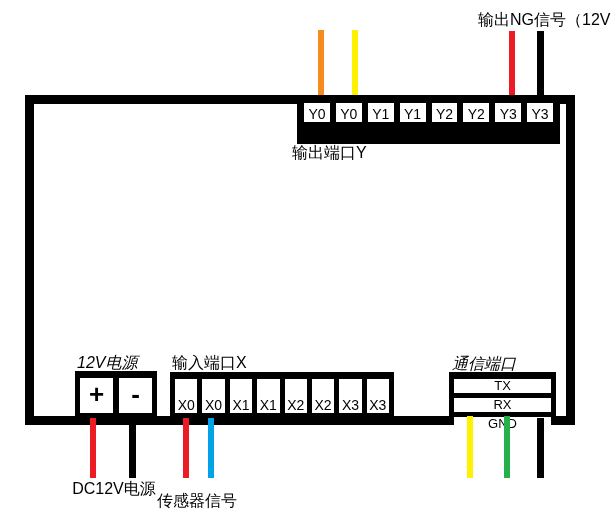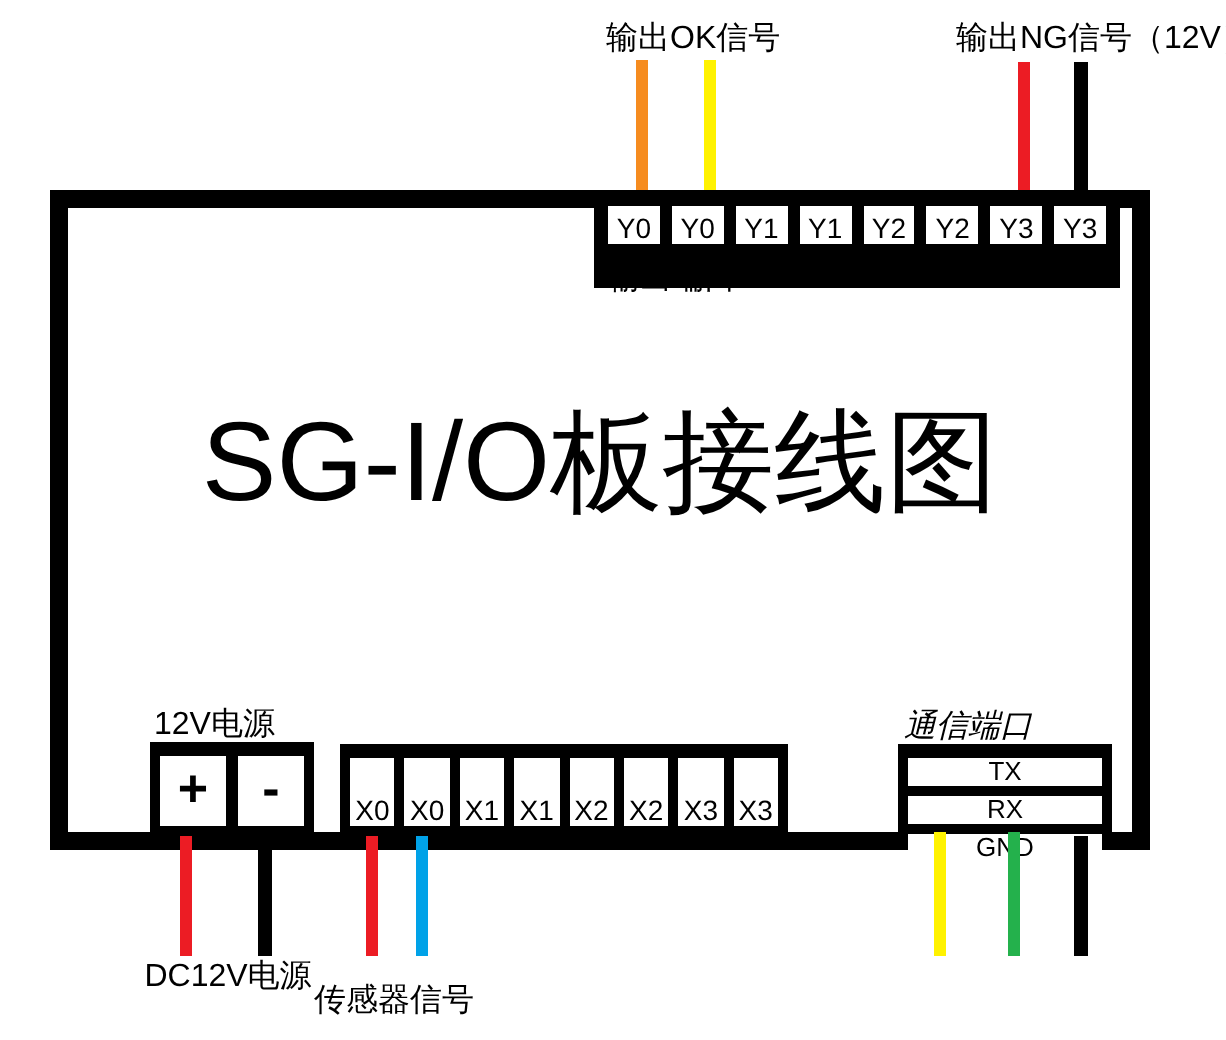--- a/index.html
+++ b/index.html
@@ -40,38 +40,36 @@
   .w-pwr-b{left:129px;top:418px;height:60px;width:7px;}
   .w-sen-r{left:183px;top:418px;height:60px;}
   .w-sen-b{left:208px;top:418px;height:60px;}
   .w-com-y{left:467px;top:416px;height:62px;}
   .w-com-g{left:504px;top:416px;height:62px;}
   .w-com-b{left:537px;top:418px;height:60px;width:7px;}
   
   .lbl{position:absolute;font-size:16px;line-height:1.1;white-space:nowrap;}
   .lbl-ok{left:303px;top:11px;}
   .lbl-ng{left:478px;top:11px;}
-  .lbl-yport{left:292px;top:131px;margin-left:12px;}
-  .lbl-pwr{left:77px;top:354px;}
+  .lbl-yport{left:292px;top:144px;}
+  .lbl-pwr{left:77px;top:354px;font-style:italic;}
   .lbl-xport{left:172px;top:354px;}
   .lbl-comm{left:452px;top:355px;font-style:italic;}
   .lbl-center{text-align:center;}
   .lbl-dc{left:54px;top:480px;width:120px;}
   .lbl-sensor{left:137px;top:480px;width:120px;margin-top:12px;}
   .lbl-serial{left:436px;top:481px;width:140px;}
 </style>
 </head>
 <body>
 
 <div class="canvas">
 
   <div class="board"></div>
-  <div class="title">SG-I/O板接线图</div>
 
-  <div class="lbl lbl-ok">输出OK信号</div>
   <div class="lbl lbl-ng">输出NG信号（12V）</div>
 
   <div class="wire w-ok1" style="background-color: rgb(246, 140, 31);"></div>
   <div class="wire w-ok2" style="background-color: rgb(255, 242, 0);"></div>
   <div class="wire w-ng1" style="background-color: rgb(236, 28, 36);"></div>
   <div class="wire w-ng2" style="background-color: rgb(0, 0, 0);"></div>
 
   <div class="tblock y-block">
     <div class="cell">Y0</div>
     <div class="cell">Y0</div>
@@ -86,20 +84,21 @@
 
   <div class="lbl lbl-pwr">12V电源</div>
   <div class="tblock power-block">
     <div class="cell">+</div>
     <div class="cell">-</div>
   </div>
   <div class="wire w-pwr-r" style="background-color: rgb(236, 28, 36);"></div>
   <div class="wire w-pwr-b" style="background-color: rgb(0, 0, 0);"></div>
   <div class="lbl lbl-center lbl-dc">DC12V电源</div>
 
+  <div class="lbl lbl-xport">输入端口X</div>
   <div class="tblock x-block">
     <div class="cell">X0</div>
     <div class="cell">X0</div>
     <div class="cell">X1</div>
     <div class="cell">X1</div>
     <div class="cell">X2</div>
     <div class="cell">X2</div>
     <div class="cell">X3</div>
     <div class="cell">X3</div>
   </div>

